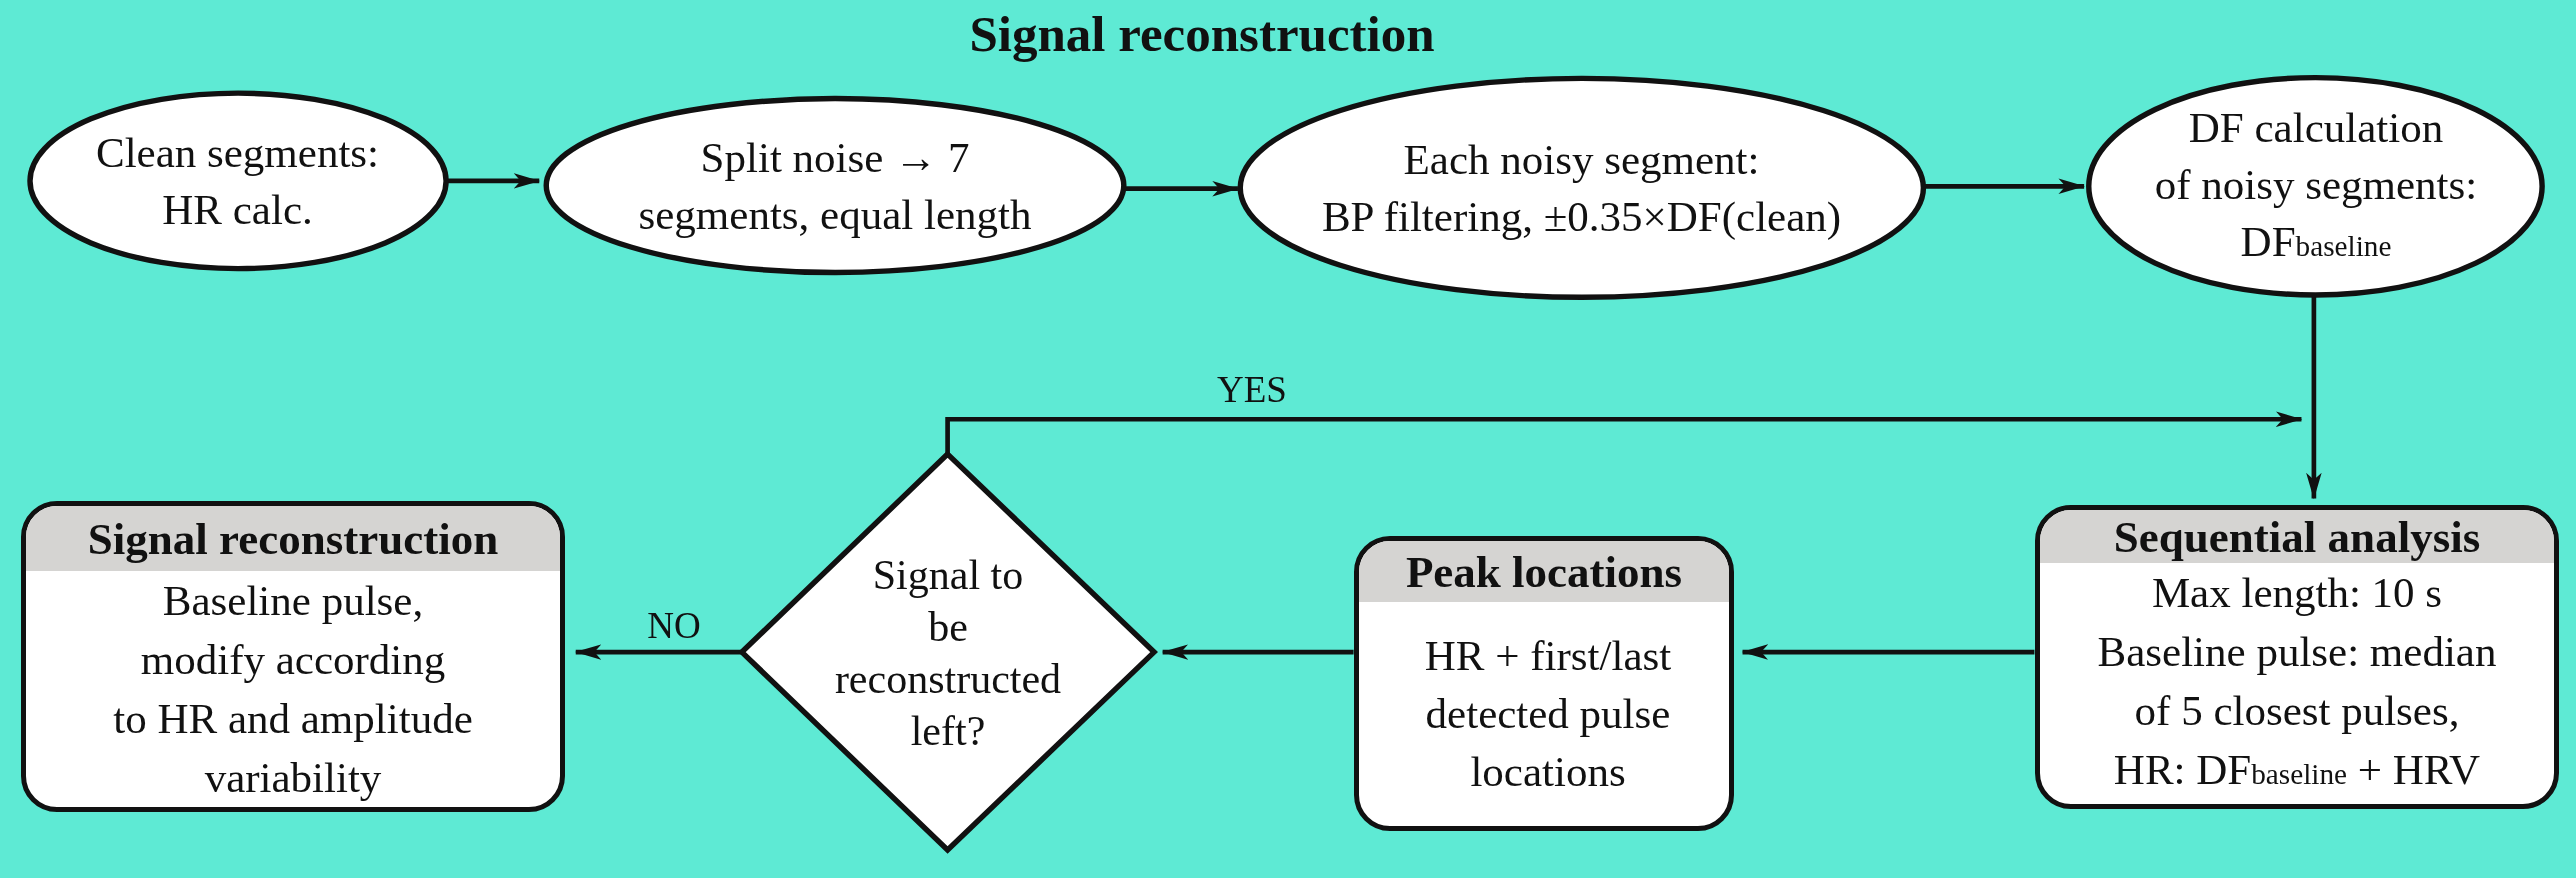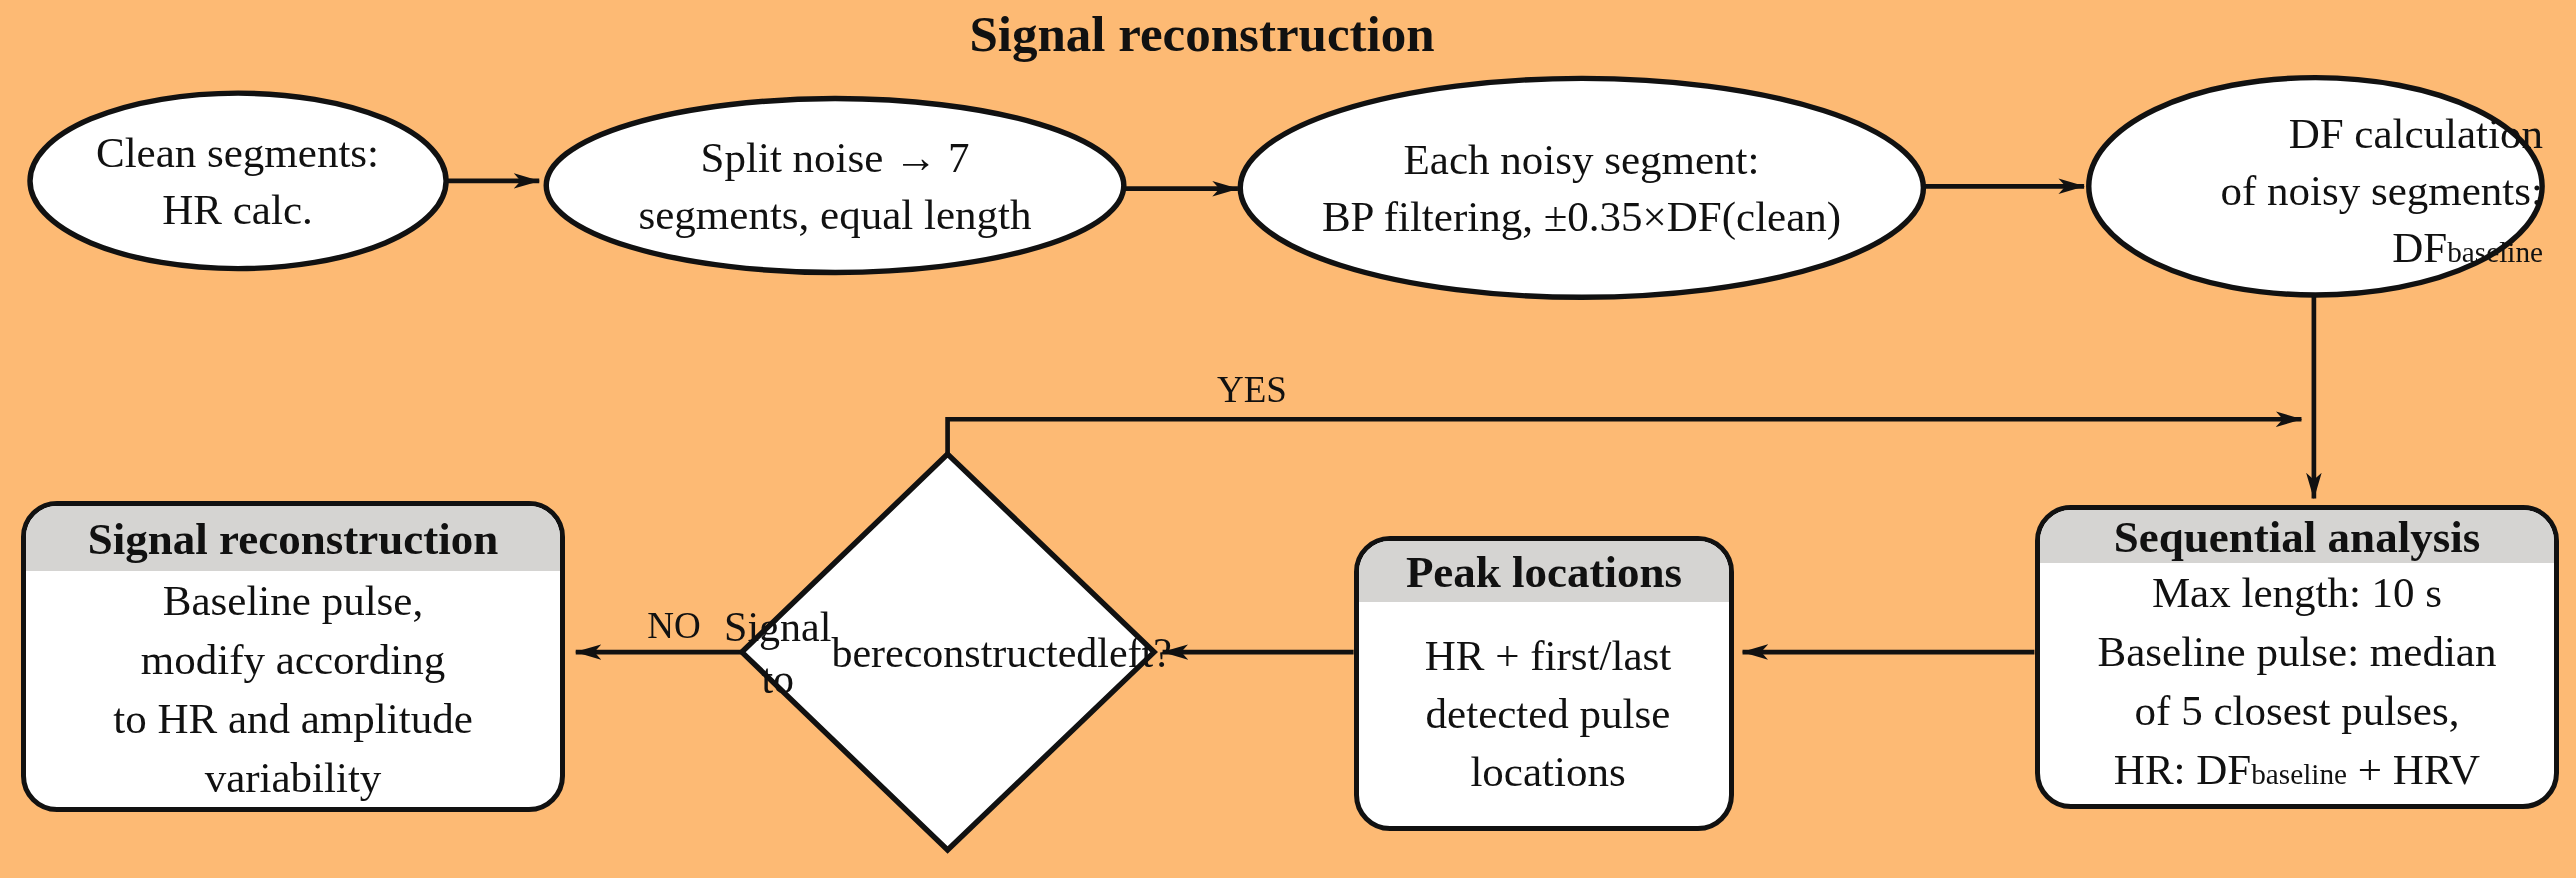--- a/index.html
+++ b/index.html
@@ -1,32 +1,32 @@
 <!DOCTYPE html>
 <html style="font-size:12.4px"><head>
 <meta charset="utf-8">
 <style>
   html,body{margin:0;padding:0;background:#ffffff;}
-  .canvas{position:relative;width:2576px;height:878px;background:#fdba74;overflow:hidden;
+  .canvas{position:relative;width:2576px;height:878px;background:#5eead4;overflow:hidden;
           font-family:"Liberation Serif","DejaVu Serif",serif;color:#111;}
   svg.layer{position:absolute;left:0;top:0;}
   .title{position:absolute;top:4.7px;left:1202px;transform:translateX(-50%);
          font-size:51px;font-weight:bold;white-space:nowrap;}
   .elabel{position:absolute;display:flex;flex-direction:column;justify-content:center;
           align-items:center;text-align:center;font-size:43px;line-height:57px;}
   .elabel .line{white-space:nowrap;}
   .box{position:absolute;border:5.4px solid #111;border-radius:36px;background:#ffffff;
        overflow:hidden;display:flex;flex-direction:column;box-sizing:border-box;}
   .box-header{background:#d5d4d2;display:flex;align-items:center;justify-content:center;
               font-weight:bold;font-size:45px;white-space:nowrap;}
   .box-body{flex:1;display:flex;flex-direction:column;justify-content:center;
             align-items:center;text-align:center;font-size:43px;line-height:59px;}
   .box-body .line{white-space:nowrap;}
   .diamond-label{position:absolute;left:777px;top:536px;width:342px;height:233px;
-                 display:flex;flex-direction:row;justify-content:center;align-items:center;
+                 display:flex;flex-direction:column;justify-content:center;align-items:center;
                  text-align:center;font-size:42px;line-height:52px;}
   .edge-label{position:absolute;font-size:37px;white-space:nowrap;transform:translateX(-50%);}
   .sub{font-size:0.68em;}
 </style>
 </head>
 <body>
 
 <div class="canvas">
 
   <svg class="layer" width="2576" height="878" viewBox="0 0 3317 1131">
@@ -59,21 +59,21 @@
     <div class="line">HR calc.</div>
   </div>
   <div class="elabel" style="left:546px;top:99px;width:578px;height:174px;">
     <div class="line">Split noise → 7</div>
     <div class="line">segments, equal length</div>
   </div>
   <div class="elabel" style="left:1240px;top:78px;width:683px;height:219px;align-items:center;">
     <div class="line">Each noisy segment:</div>
     <div class="line">BP filtering, ±0.35×DF(clean)</div>
   </div>
-  <div class="elabel" style="left:2089px;top:84px;width:454px;height:217px;align-items:flex-end;">
+  <div class="elabel" style="left:2089px;top:78px;width:454px;height:217px;">
     <div class="line">DF calculation</div>
     <div class="line">of noisy segments:</div>
     <div class="line"><span>DF</span><span class="sub">baseline</span></div>
   </div>
 
   <div class="diamond-label">
     <div class="line">Signal to</div>
     <div class="line">be</div>
     <div class="line">reconstructed</div>
     <div class="line">left?</div>

